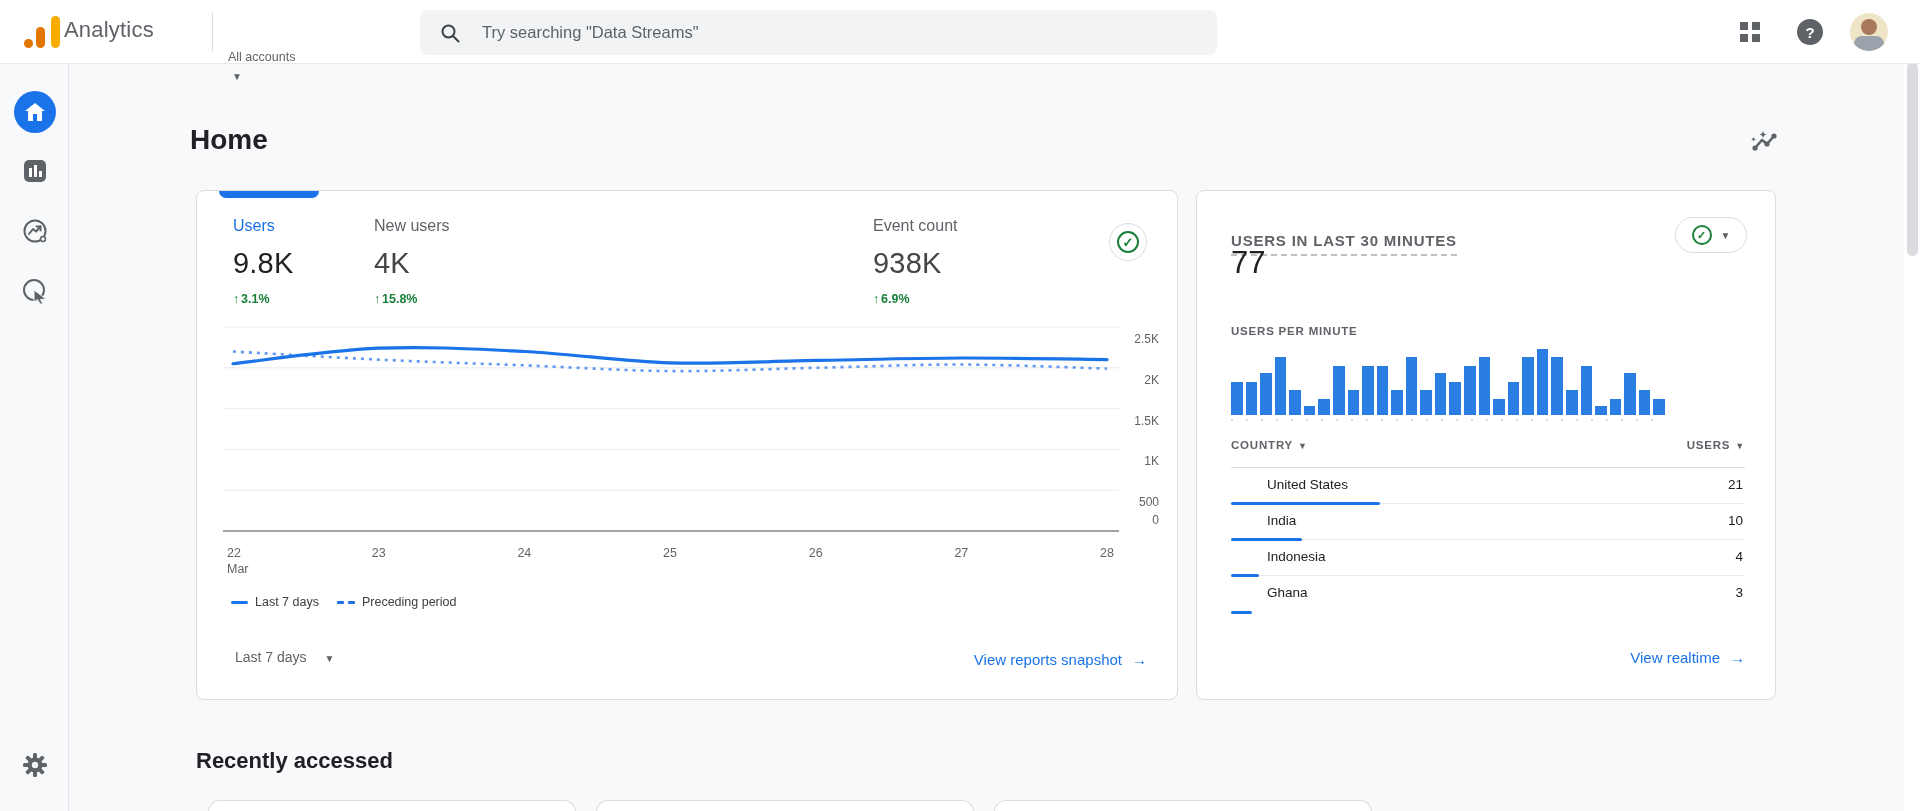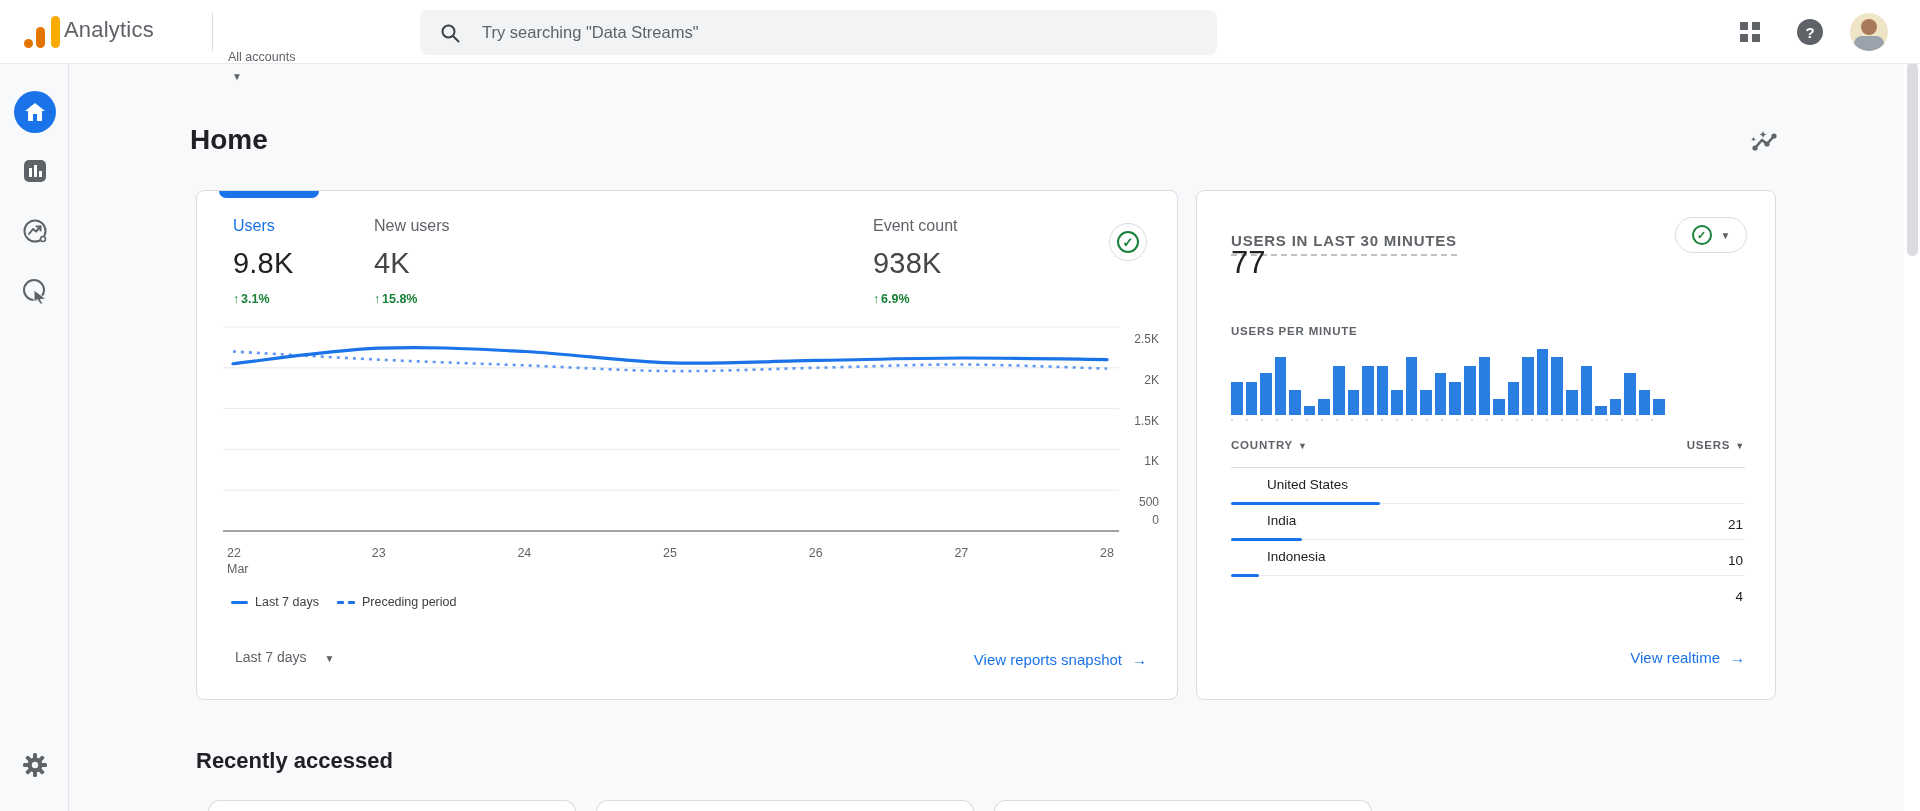--- a/index.html
+++ b/index.html
@@ -94,21 +94,21 @@
   .minute-baseline { position:absolute; left:34px; top:228px; width:434px; height:2px;
                      background-image:repeating-linear-gradient(to right,#dadce0 0 2px,transparent 2px 15px); }
   .geo-header { position:absolute; left:34px; right:30px; top:248px; display:flex; justify-content:space-between;
                 font-size:11.5px; font-weight:bold; letter-spacing:.8px; color:#5f6368; }
   .geo-header .col { cursor:pointer; }
   .geo-header .caret { font-size:9px; margin-left:5px; }
   .geo-divider { position:absolute; left:34px; right:30px; top:276px; height:1px; background:#dadce0; }
   .geo-rows { position:absolute; left:34px; right:30px; top:277px; }
   .geo-row { position:relative; height:36px; border-bottom:1px solid #e8eaed; }
   .geo-row .country { position:absolute; left:0; top:9px; font-size:13.5px; font-weight:500; color:#202124;margin-left:36px; }
-  .geo-row .users { position:absolute; right:2px; top:9px; font-size:13.5px; color:#202124;margin-top:40px; }
+  .geo-row .users { position:absolute; right:2px; top:9px; font-size:13.5px; color:#202124; }
   .geo-row .gbar { position:absolute; left:0; bottom:-2px; height:3px; background:#1a73e8; border-radius:2px; }
 
   
   .section-title { position:absolute; left:196px; top:748px; font-size:22px; color:#202124; }
   .stub-card { position:absolute; top:800px; height:14px; background:#fff; border:1px solid #dadce0;
                border-radius:12px 12px 0 0; border-bottom:none; }
 
   
   .scroll-track { position:absolute; right:0; top:64px; width:16px; height:747px; background:#fff; }
   .scroll-thumb { position:absolute; right:2px; top:62px; width:11px; height:194px; background:#dadce0;
@@ -345,20 +345,25 @@
       <div class="geo-row">
         <span class="country">India</span>
         <span class="users">10</span>
         <span class="gbar" style="width: 13.8095%;"></span>
       </div>
       <div class="geo-row">
         <span class="country">Indonesia</span>
         <span class="users">4</span>
         <span class="gbar" style="width: 5.52381%;"></span>
       </div>
+      <div class="geo-row" style="border-bottom:none;">
+        <span class="country">Ghana</span>
+        <span class="users">3</span>
+        <span class="gbar" style="width: 4.14286%;"></span>
+      </div>
     </div>
 
     <a class="card-link">
       <span>View realtime</span><span class="arrow">→</span>
     </a>
   </section>
 
   <h2 class="section-title">Recently accessed</h2>
   <div class="stub-card" style="left:208px; width:368px;"></div>
   <div class="stub-card" style="left:596px; width:378px;"></div>

